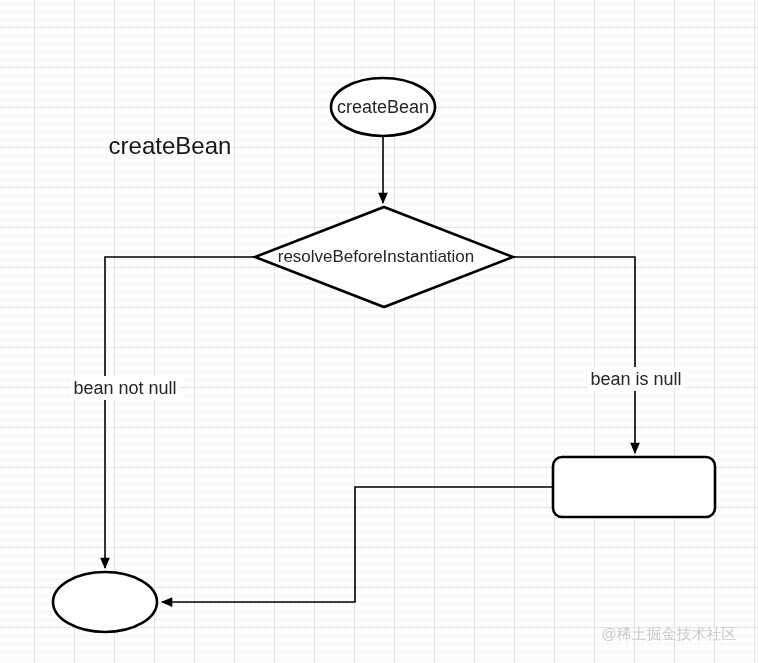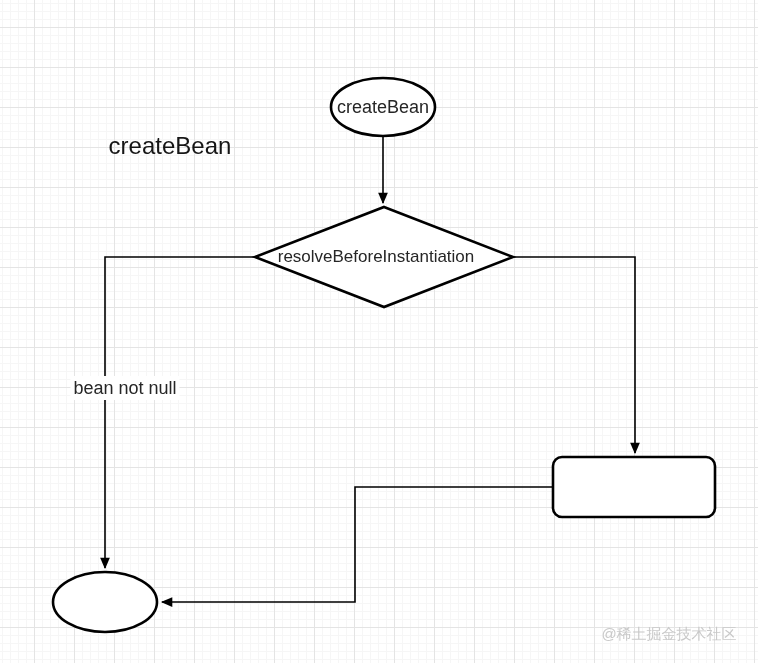--- a/index.html
+++ b/index.html
@@ -100,16 +100,17 @@
   </svg>
 
   <div class="title">
     <div>createBean</div>
   </div>
 
   <div class="txt node-label-start">createBean</div>
   <div class="txt node-label-decision">resolveBeforeInstantiation</div>
 
   <div class="txt edge-label edge-label-left">bean not null</div>
+  <div class="txt edge-label edge-label-right">bean is null</div>
 
   <div class="watermark">@稀土掘金技术社区</div>
 
 </div>
 
 </body></html>

